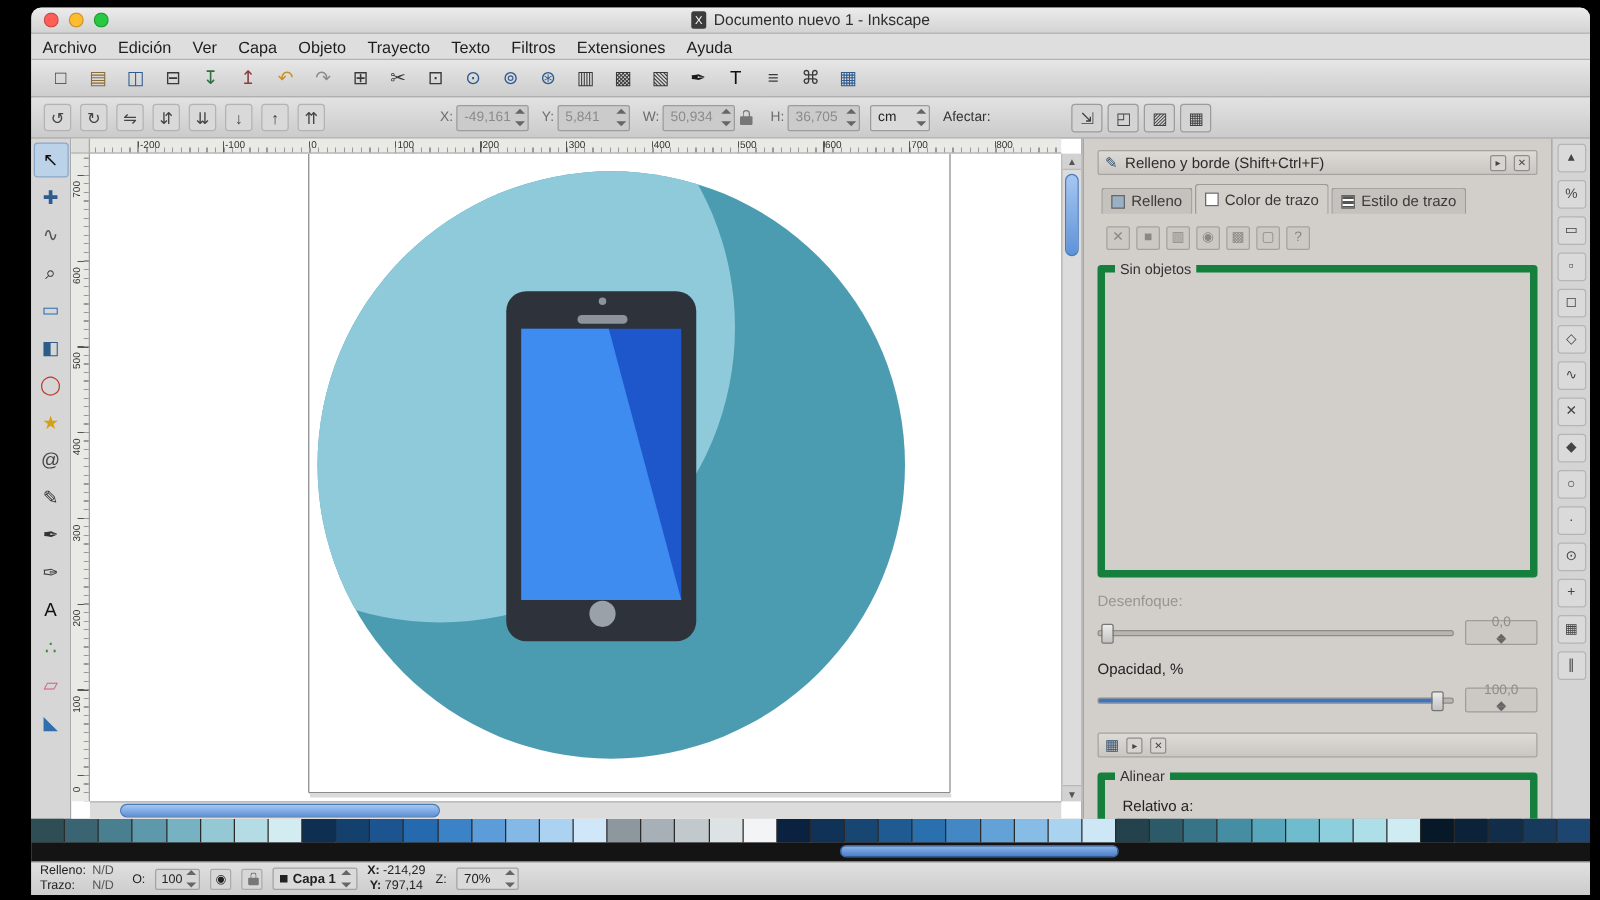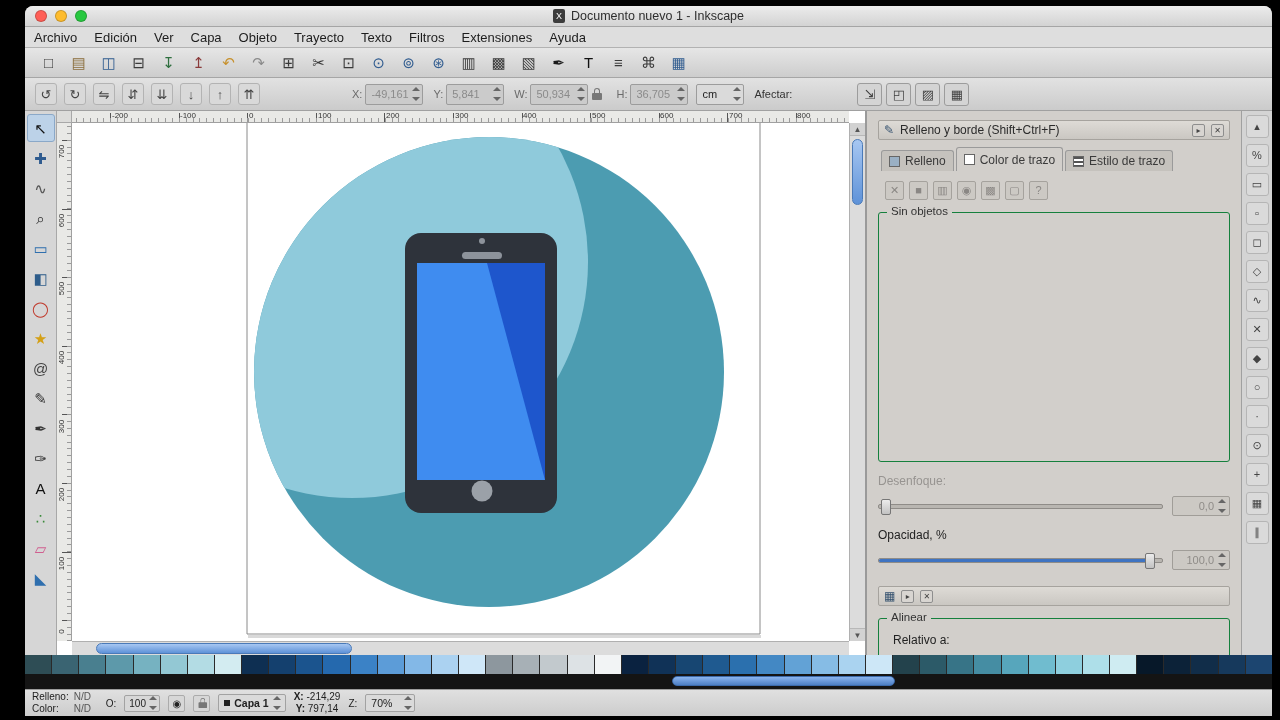--- a/index.html
+++ b/index.html
@@ -80,31 +80,31 @@
   .tabs { display:flex; align-items:flex-end; margin-top:7px; padding-left:3px; }
   .tab { height:21px; padding:0 7px; background:#c5c2bd; border:1px solid #9a9a9a; border-bottom:none; border-radius:3px 3px 0 0; display:flex; align-items:center; gap:5px; font-size:12px; color:#3a3a3a; margin-right:2px; }
   .tab.active { height:24px; background:#d2cfcb; z-index:2; }
   .tab-icon { width:11px; height:11px; border:1px solid #666; display:inline-block; }
   .ti-fill { background:#9ab0c4; }
   .ti-stroke { background:#ffffff; }
   .ti-style { background:repeating-linear-gradient(to bottom,#555 0 2px,#fff 2px 4px); }
 
   .paint-row { display:flex; align-items:center; gap:5px; margin:10px 0 2px 7px; }
   .pbtn { width:19px; height:19px; background:#ccc9c4; border:1px solid #a5a29d; border-radius:2px; color:#8a8784; font-size:11px; display:flex; align-items:center; justify-content:center; }
-  .groupbox { border:1px solid #15803d; border-radius:3px; position:relative; margin-top:12px; }
+  .groupbox { border:6px solid #15803d; border-radius:3px; position:relative; margin-top:12px; }
   .groupbox .legend { position:absolute; top:-8px; left:8px; background:#d2cfcb; padding:0 4px; font-size:11.5px; color:#333; }
   .gb-empty { height:250px; }
 
   .slider-label { margin-top:12px; font-size:12px; }
   .slider-label.disabled { color:#979491; }
   .slider-row { display:flex; align-items:center; gap:9px; margin-top:8px; }
   .track { flex:1; height:5px; background:#b9b6b1; border:1px solid #8f8c88; border-radius:2px; position:relative; }
   .track .fill { position:absolute; left:0; top:0; bottom:0; width:96%; background:#3f74c2; border-radius:2px; }
   .handle { position:absolute; top:-6px; width:10px; height:16px; background:linear-gradient(#ececec,#c2c2c2); border:1px solid #767676; border-radius:2px; }
-  .valuebox { width:58px; height:20px; background:#ccc9c4; border:1px solid #a09d98; color:#8f8c88; font-size:11px; display:flex; align-items:center; justify-content:flex-end; padding:0 3px; gap:3px; border-radius:2px; }
+  .valuebox { width:58px; height:20px; background:#ccc9c4; border:1px solid #a09d98; color:#8f8c88; font-size:11px; display:flex; align-items:center; justify-content:flex-end; padding:0 3px; gap:3px; border-radius:2px;flex-direction:column; }
 
   .form-row { display:flex; align-items:flex-end; gap:10px; margin:14px 6px 0 14px; }
   .combo { flex:1; height:23px; background:#fdfdfd; border:1px solid #8f8f8f; border-radius:2px; display:flex; align-items:center; justify-content:space-between; padding:0 3px 0 6px; font-size:12px; color:#222; }
 
   
   .snapbar { width:31px; background:#d4d4d4; border-left:1px solid #a0a0a0; display:flex; flex-direction:column; align-items:center; gap:6px; padding-top:4px; }
   .snapbtn { width:23px; height:23px; background:#dadada; border:1px solid #b5b5b5; border-radius:3px; display:flex; align-items:center; justify-content:center; }
   .snapbtn .glyph { font-size:11px; color:#444; }
 
   
@@ -609,21 +609,21 @@
       <div class="sw" style="background: rgb(28, 69, 112);"></div>
     </div>
   <div class="palette-scroll">
     <div class="pthumb"></div>
   </div>
 
   <div class="statusbar">
     <div class="fs-block">
       <span>Relleno:</span>
       <span class="fs-val">N/D</span>
-      <span>Color:</span>
+      <span>Trazo:</span>
       <span class="fs-val">N/D</span>
     </div>
     <span>O:</span>
     <div class="mini-spin">
       <span>100</span>
       <span class="spin-arrows"></span>
     </div>
     <div class="icon-btn">
         <span style="font-size:10px">◉</span>
       </div>

